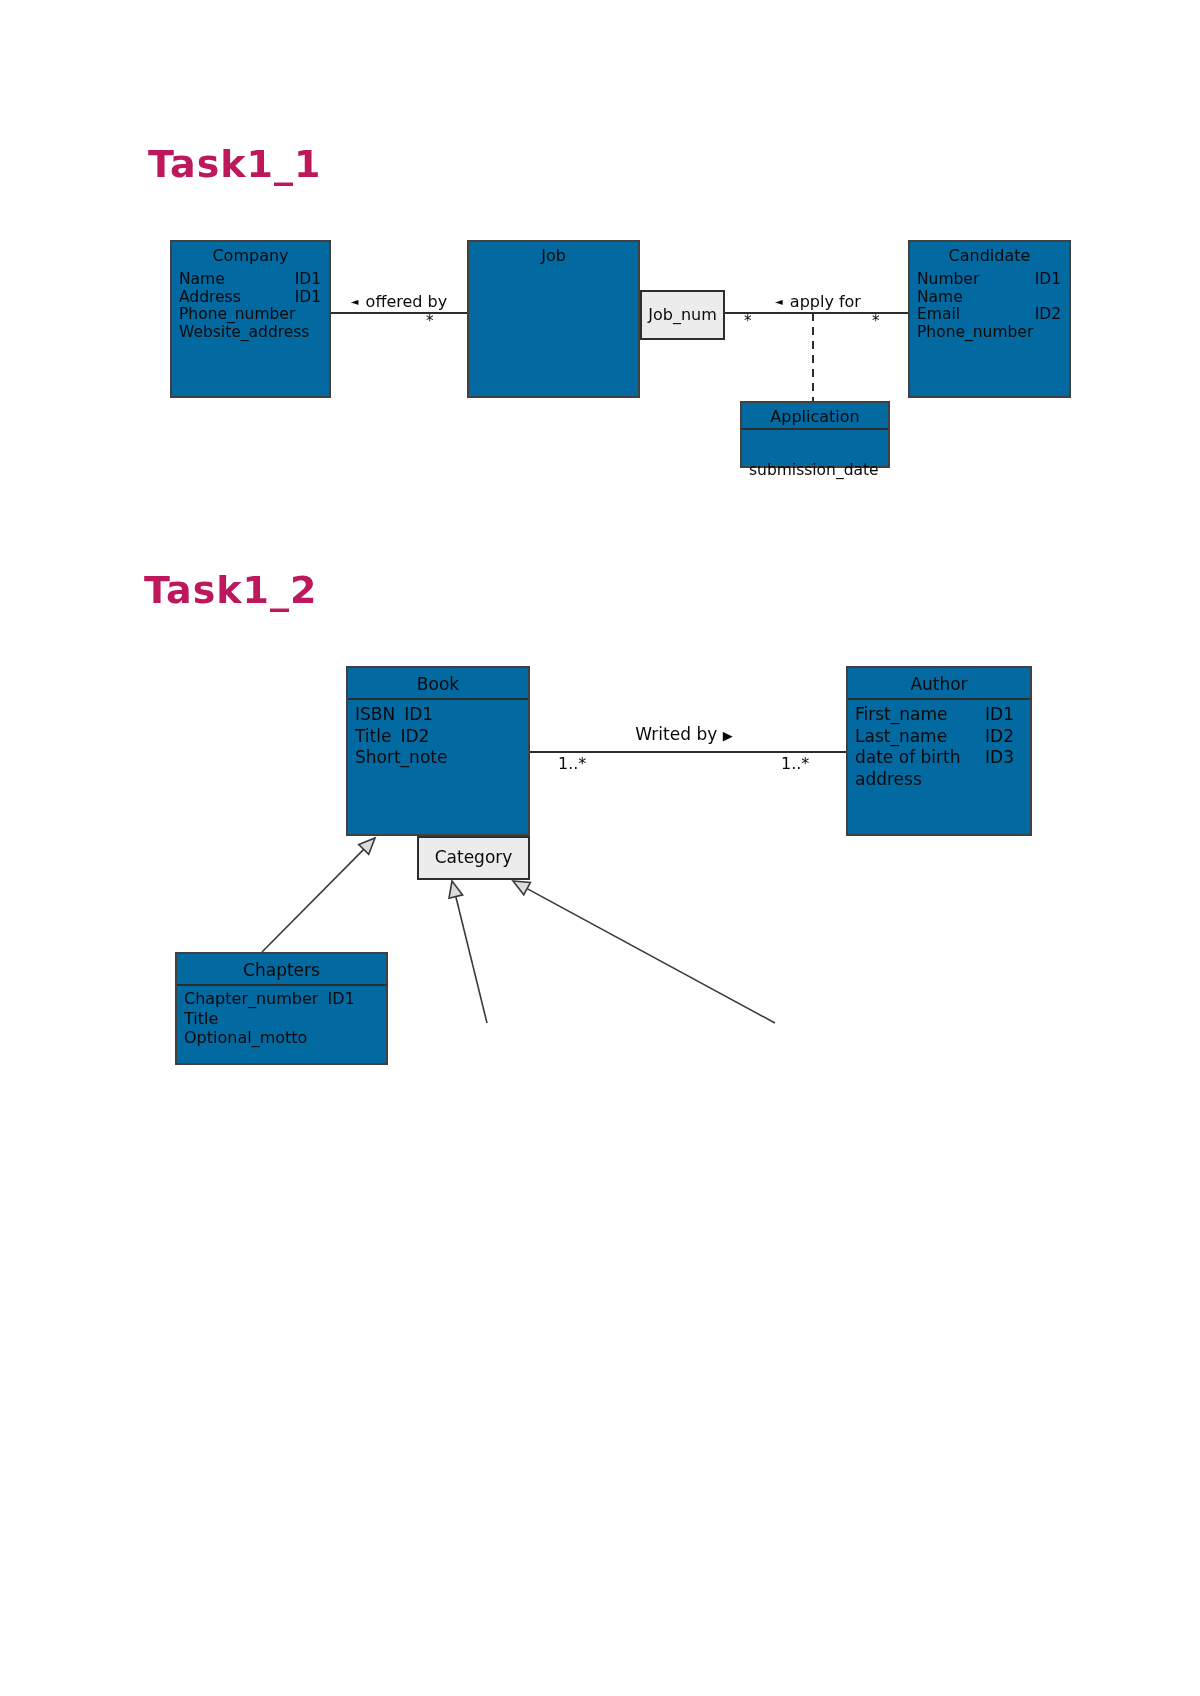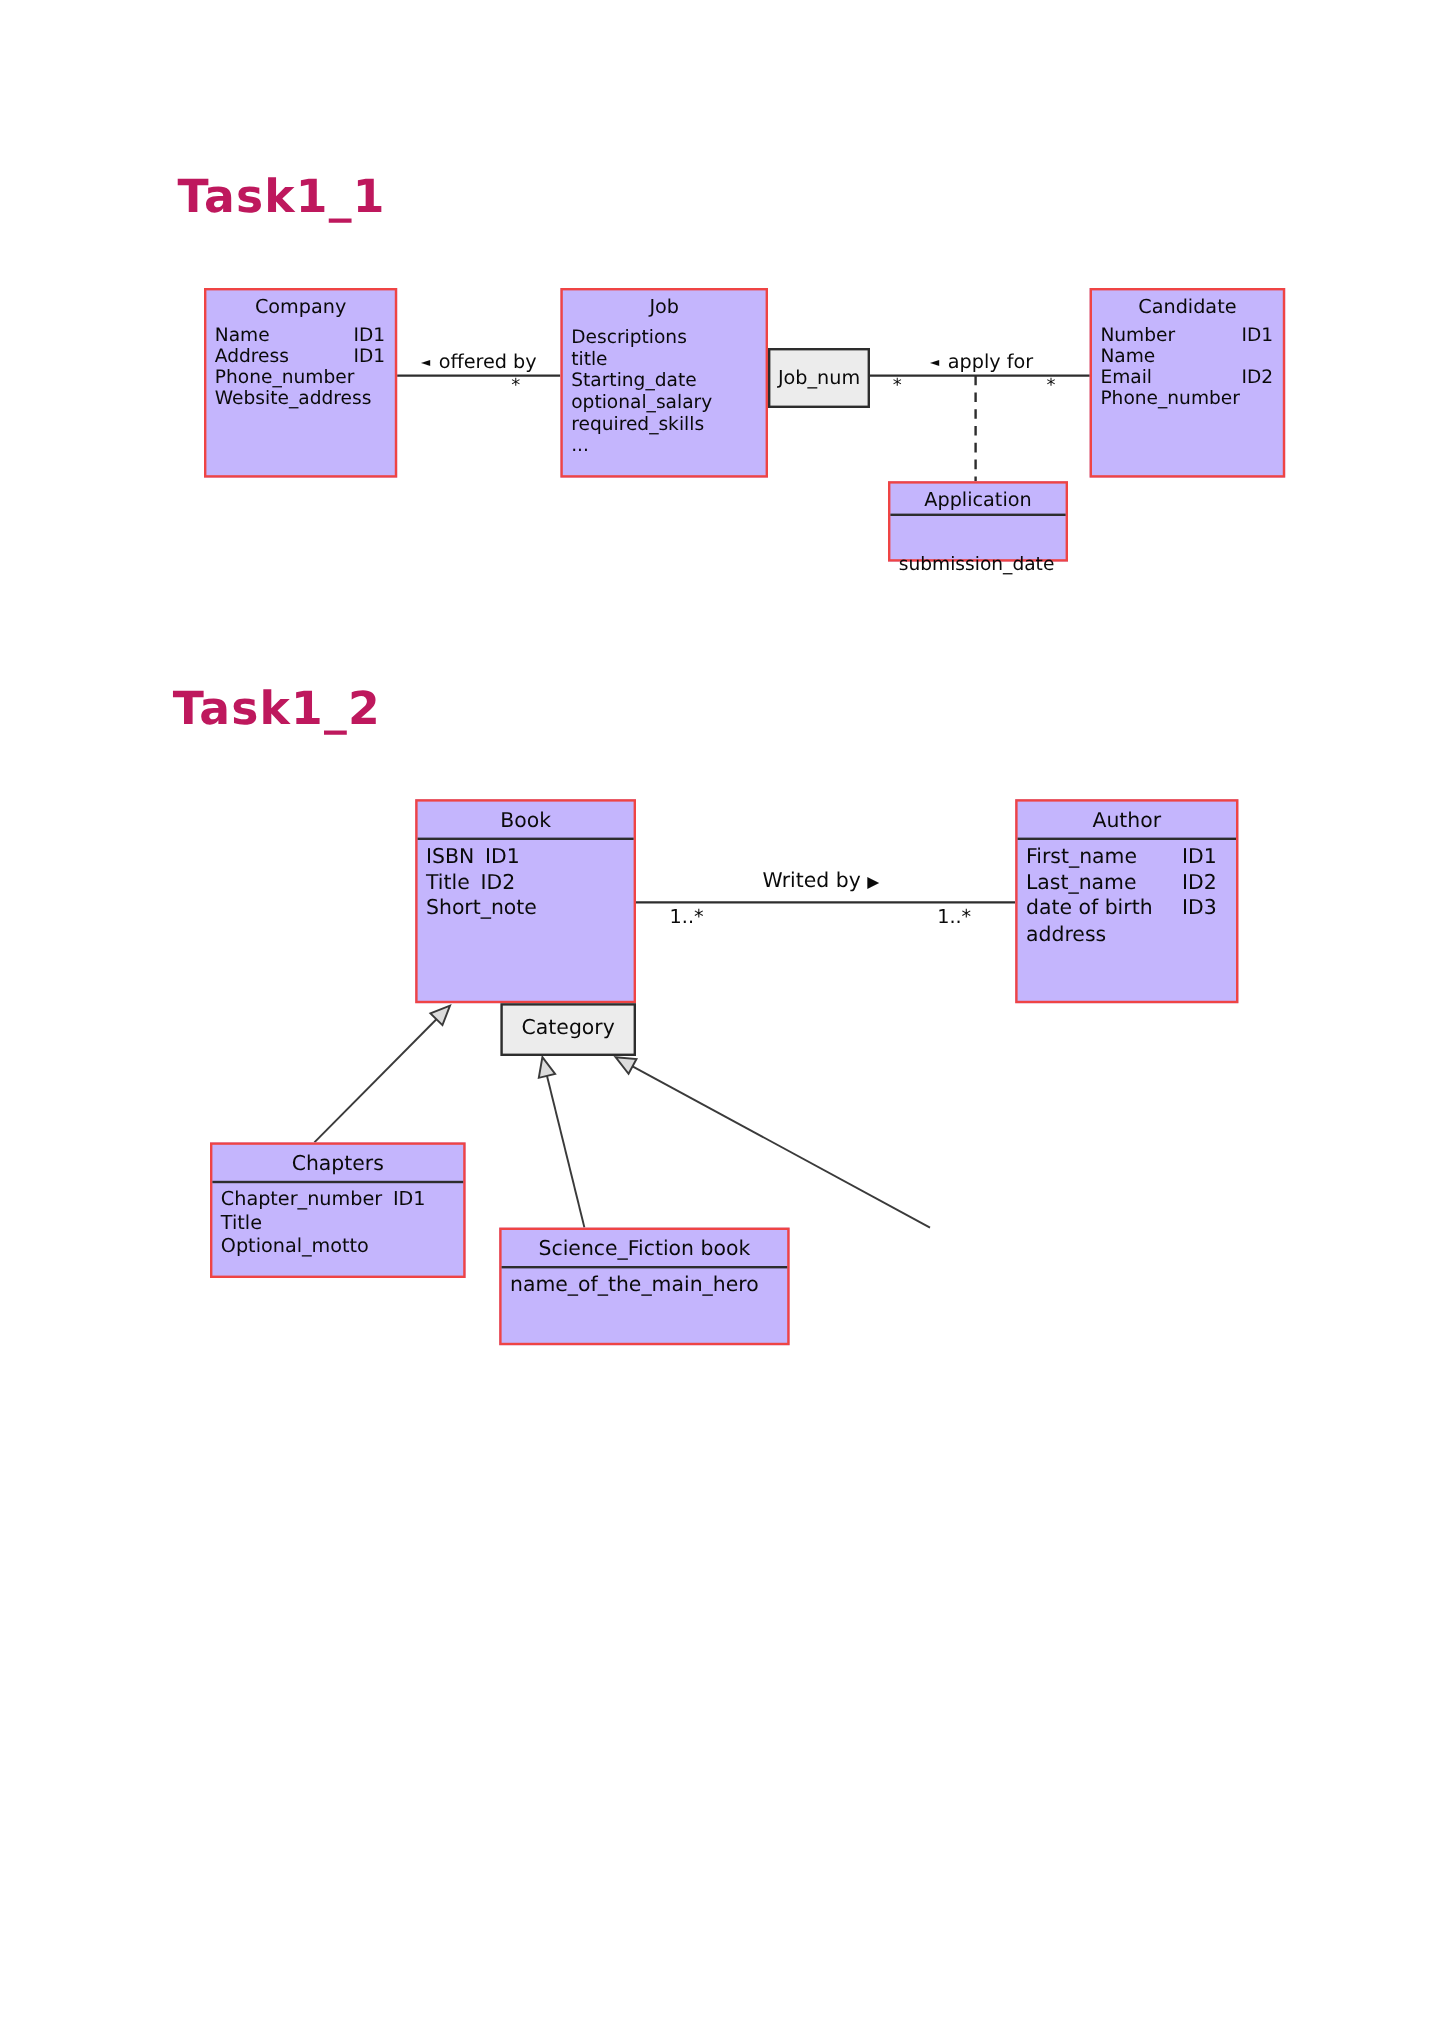--- a/index.html
+++ b/index.html
@@ -25,22 +25,22 @@
     line-height: 44px;
   }
   svg.wires {
     position: absolute;
     left: 0; top: 0;
     width: 1200px;
     height: 1696px;
   }
   .uml-box {
     position: absolute;
-    background: #c4b5fd;
-    border: 2px solid #ef4444;
+    background: #0369a1;
+    border: 2px solid #404040;
     box-sizing: border-box;
   }
   .uml-title {
     text-align: center;
     font-size: 16px;
     line-height: 24px;
     padding-top: 2px;
     white-space: nowrap;
     overflow: hidden;
   }
@@ -160,40 +160,20 @@
         </div>
       <div class="attr-row split">
           <span>Website_address</span>
           <span class="id-tag"></span>
         </div>
     </div>
   </div>
 
   <div class="uml-box" style="left:467px; top:240px; width:173px; height:158px;">
     <div class="uml-title">Job</div>
-    <div class="uml-attrs" style="padding-top:4px;">
-      <div class="attr-row" style="line-height:18px;">
-          <span>Descriptions</span>
-        </div>
-      <div class="attr-row" style="line-height:18px;">
-          <span>title</span>
-        </div>
-      <div class="attr-row" style="line-height:18px;">
-          <span>Starting_date</span>
-        </div>
-      <div class="attr-row" style="line-height:18px;">
-          <span>optional_salary</span>
-        </div>
-      <div class="attr-row" style="line-height:18px;">
-          <span>required_skills</span>
-        </div>
-      <div class="attr-row" style="line-height:18px;">
-          <span>...</span>
-        </div>
-    </div>
   </div>
 
   <div class="single-label" style="left:640px; top:290px; width:85px; height:50px; line-height:45px;">Job_num</div>
 
   <div class="uml-box" style="left:908px; top:240px; width:163px; height:158px;">
     <div class="uml-title">Candidate</div>
     <div class="uml-attrs">
       <div class="attr-row split">
           <span>Number</span>
           <span class="id-tag">ID1</span>
@@ -282,27 +262,19 @@
           <span>Title</span>
           <span class="id-tag"></span>
         </div>
       <div class="attr-row mid inline">
           <span>Optional_motto</span>
           <span class="id-tag"></span>
         </div>
     </div>
   </div>
 
-  <div class="uml-box" style="left:416px; top:1023px; width:242px; height:98px;">
-    <div class="uml-title big divided">Science_Fiction book</div>
-    <div class="uml-attrs" style="padding-top:4px; padding-right:2px;">
-      <div class="attr-row big">
-          <span>name_of_the_main_hero</span>
-        </div>
-    </div>
-  </div>
 
 
   <div class="rel-label big" style="left:610px; top:724px; width:150px;"><span>Writed by</span> <span class="tri">▶</span></div>
   <div class="mult range" style="left:558px; top:756px;">1..*</div>
   <div class="mult range" style="left:781px; top:756px;">1..*</div>
 
 </div>
 
 </body></html>

